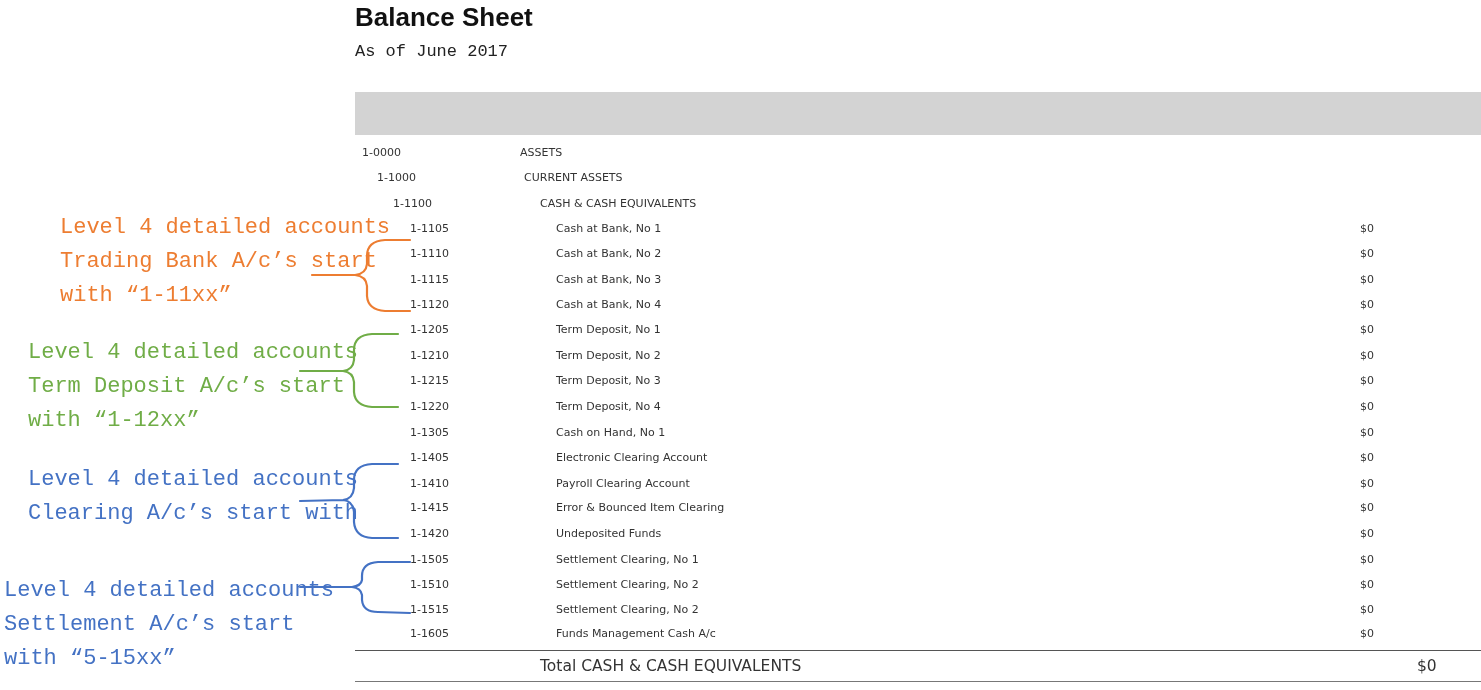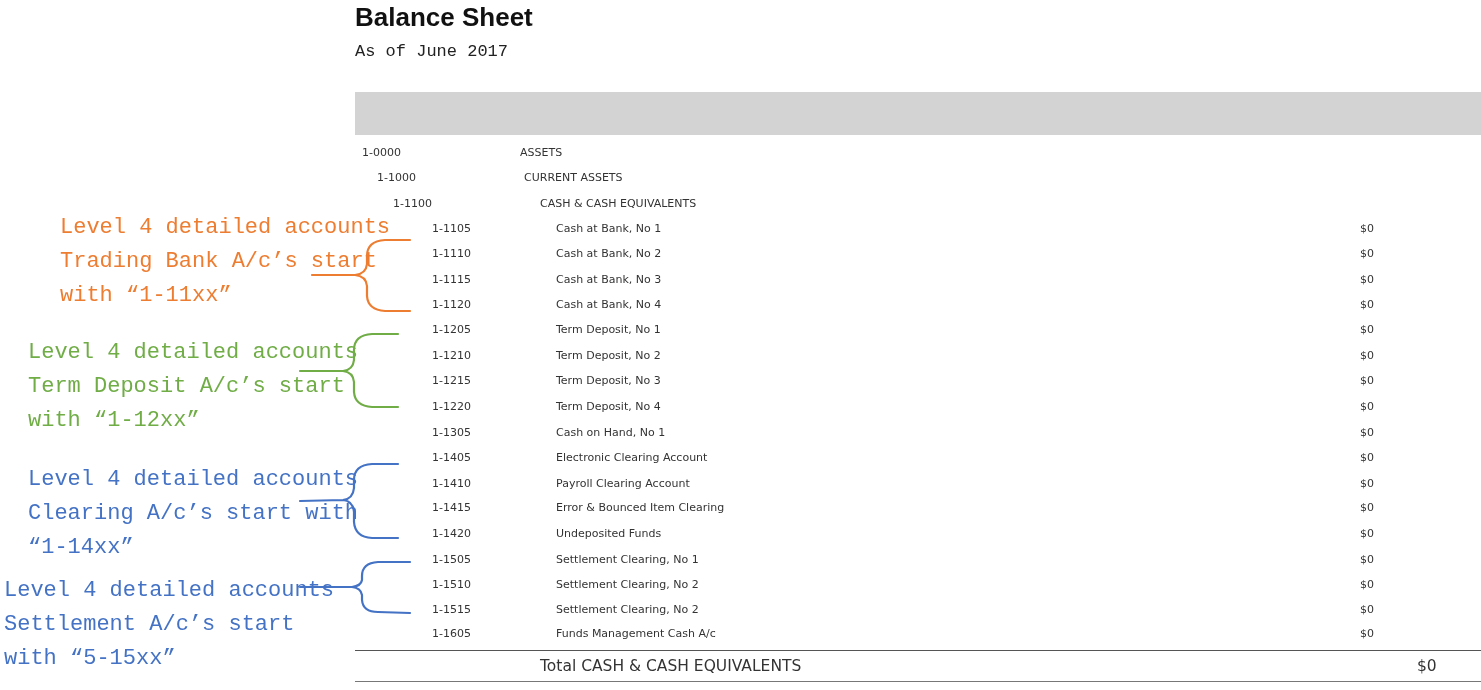--- a/index.html
+++ b/index.html
@@ -21,21 +21,21 @@
   .row {
     position:absolute; left:355px; width:1126px; height:25px; font-size:11px;
     color:#333; white-space:nowrap;
   }
   .row .code { position:absolute; top:0; }
   .row .name { position:absolute; top:0; }
   .row .amt  { position:absolute; top:0; left:1005px; }
   .lvl1 .code { left:7px; }   .lvl1 .name { left:153px;margin-left:12px; }
   .lvl2 .code { left:22px; }  .lvl2 .name { left:169px; }
   .lvl3 .code { left:38px; }  .lvl3 .name { left:185px; }
-  .lvl4 .code { left:55px;margin-left:22px; }  .lvl4 .name { left:201px; }
+  .lvl4 .code { left:55px; }  .lvl4 .name { left:201px; }
   .rule { position:absolute; left:355px; width:1126px; height:0; }
   .rule.top { top:650px; border-top:1.5px solid #555; }
   .rule.bottom { top:681px; border-top:1px solid #777; }
   .total-label { position:absolute; left:540px; top:657px; font-size:15.5px; color:#333; }
   .total-amt { position:absolute; left:1417px; top:657px; font-size:15.5px; color:#333; }
   .note {
     position:absolute; font-family:Liberation Mono, monospace; font-size:22px; line-height:34px;
     white-space:nowrap;
   }
   svg.braces { position:absolute; left:0; top:0; }
@@ -157,21 +157,20 @@
   <div>with “1-11xx”</div>
 </div>
 <div class="note" style="left:28px; top:336px; color:#70AD47">
   <div>Level 4 detailed accounts</div>
   <div>Term Deposit A/c’s start</div>
   <div>with “1-12xx”</div>
 </div>
 <div class="note" style="left:28px; top:463px; color:#4472C4">
   <div>Level 4 detailed accounts</div>
   <div>Clearing A/c’s start with</div>
-  <div>“1-14xx”</div>
 </div>
 <div class="note" style="left:4px; top:574px; color:#4472C4">
   <div>Level 4 detailed accounts</div>
   <div>Settlement A/c’s start</div>
   <div>with “5-15xx”</div>
 </div>
 
 <svg class="braces" width="500" height="690">
   <g fill="none" stroke-width="2.2" stroke-linecap="round">
     <path d="M410,240 L385,240 Q367,241 367,256 L367,264 Q366,274 355,275 L312,275 M355,275 Q366,276 367,286 L367,296 Q368,310 385,311 L410,311" stroke="#ED7D31"></path>

